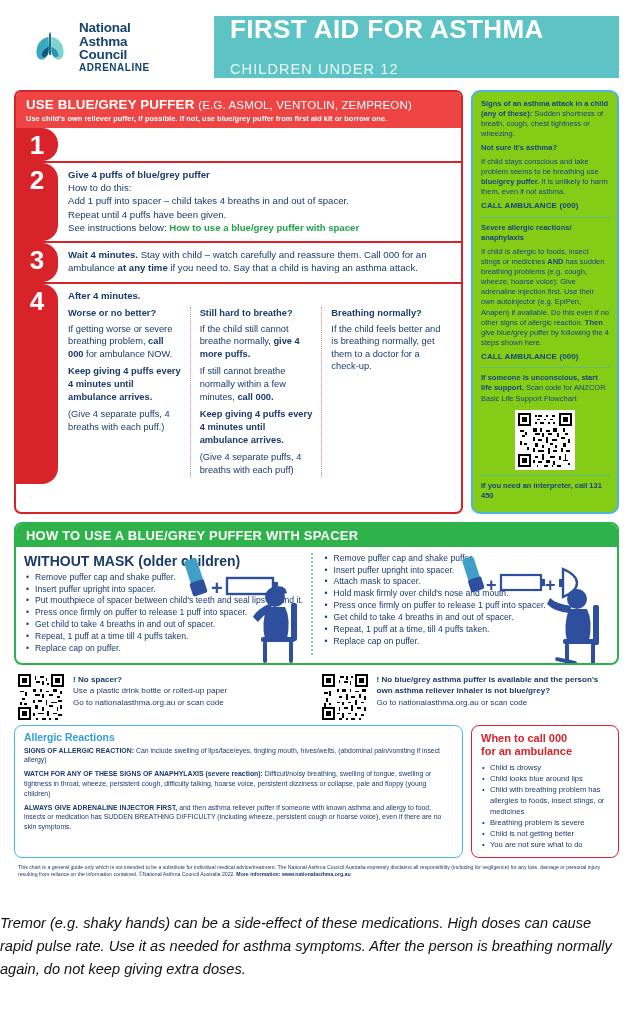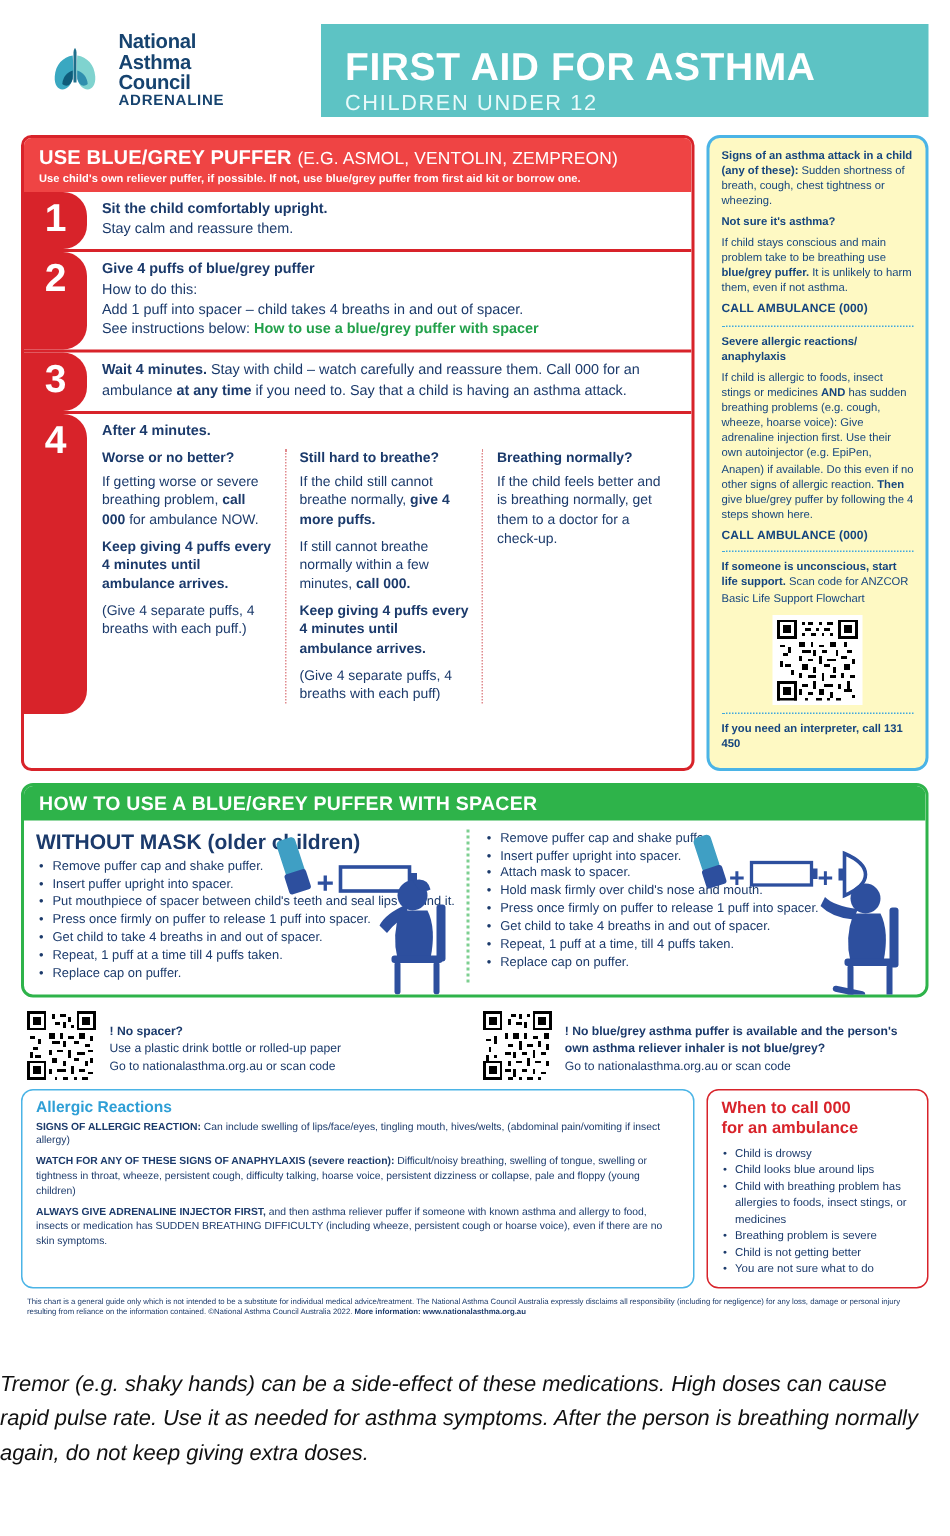--- a/index.html
+++ b/index.html
@@ -21,21 +21,21 @@
 
   
   .header { display:flex; align-items:center; height:74px; }
   .logo { display:flex; align-items:center; width:200px; flex:0 0 200px; padding-left:14px;}
   .logo-mark { width:44px; height:44px; position:relative; margin-right:7px; }
   .logo-text { line-height:1.0; }
   .logo-text .l1 { font-size:13.5px; font-weight:bold; color:#16436f; display:block; letter-spacing:-0.2px;}
   .logo-text .l4 { font-size:10px; font-weight:bold; color:#16436f; display:block; letter-spacing:0.5px; margin-top:1px;}
   .title-band {
     flex:1; background:#5dc3c4; color:#fff;
-    height:62px; display:flex; flex-direction:column; justify-content:flex-end;
+    height:62px; display:flex; flex-direction:column; justify-content:space-between;
     padding-left:16px;
   }
   .title-band .t1 { font-size:26px; font-weight:bold; letter-spacing:0.4px; line-height:1.05; }
   .title-band .t2 { font-size:14.5px; letter-spacing:1.1px; line-height:1.2; margin-top:2px; color:#eafafa;}
 
   
   .main-row { display:flex; gap:8px; margin-top:6px; }
   .red-card {
     flex:1;
     border:2.5px solid #d8232a;
@@ -66,21 +66,21 @@
   .col + .col { border-left:1.5px dotted #e08a8d; padding-left:9px; }
   .col .ch { font-weight:bold; margin-bottom:3px; }
   .col p { margin:0 0 5px 0; }
   .col p:last-child { margin-bottom:0; }
 
   
   .blue-card {
     width:148px; flex:0 0 148px;
     border:2px solid #4bb4e6;
     border-radius:9px;
-    background:#fef9c3;
+    background:#84cc16;
     padding:7px 8px;
     font-size:7.5px; line-height:1.34;
     color:#15457e;
   }
   .blue-card p { margin:0 0 4px 0; }
   .blue-card b { font-weight:bold; }
   .dotted-sep { border-top:1.4px dotted #3fa7dd; margin:5px 0; }
   .callamb { font-weight:bold; font-size:8px; letter-spacing:0.1px; }
   .qr { background:#fff; padding:3px; display:block; margin:6px auto 0 auto; }
 
@@ -100,21 +100,21 @@
   .gcol { flex:1; position:relative; }
   .gcol.right { border-left:2px dotted #7dcf90; padding-left:10px; }
   .gcol .gtitle { font-size:14px; font-weight:bold; margin-bottom:3px; }
   .gcol ul { margin:0; padding-left:10px; list-style:none; }
   .gcol li { font-size:8.6px; line-height:1.38; position:relative; padding-left:1px;}
   .gcol li:before { content:"•"; position:absolute; left:-8px; }
   .art { position:absolute; right:2px; top:-2px; }
 
   
   .qr-row { display:flex; margin-top:9px; padding:0 4px; gap:10px;}
-  .qr-item { display:flex; flex:1; align-items:center; }
+  .qr-item { display:flex; flex:1; align-items:flex-start; }
   .qr-item .qbox { flex:0 0 auto; margin-right:9px; }
   .qr-item .qtxt { font-size:8.1px; line-height:1.45; color:#1b3a6b; }
   .qr-item .qtxt .bold { font-weight:bold; }
 
   
   .bottom-row { display:flex; margin-top:1px; gap:8px; }
   .allergy-card {
     flex:1; border:1.8px solid #4bb4e6; border-radius:8px;
     padding:6px 9px 7px 9px; background:#fff;
   }
@@ -178,34 +178,31 @@
           <span>USE BLUE/GREY PUFFER</span>
           <span class="small">(E.G. ASMOL, VENTOLIN, ZEMPREON)</span>
         </div>
         <div class="h2">Use child's own reliever puffer, if possible. If not, use blue/grey puffer from first aid kit or borrow one.</div>
       </div>
 
       <div class="step">
         <div class="num-wrap">
           <div class="num">1</div>
         </div>
-        <div class="step-body">
-          <div><b>Sit the child comfortably upright.</b></div>
-          <div>Stay calm and reassure them.</div>
-        </div>
       </div>
 
       <div class="step">
         <div class="num-wrap">
           <div class="num">2</div>
         </div>
         <div class="step-body">
           <div><b>Give 4 puffs of blue/grey puffer</b></div>
           <div>How to do this:</div>
           <div>Add 1 puff into spacer – child takes 4 breaths in and out of spacer.</div>
+          <div>Repeat until 4 puffs have been given.</div>
           <div>
             <span>See instructions below: </span><span class="green-txt">How to use a blue/grey puffer with spacer</span>
           </div>
         </div>
       </div>
 
       <div class="step">
         <div class="num-wrap">
           <div class="num">3</div>
         </div>
@@ -243,21 +240,21 @@
             </div>
 
           </div>
         </div>
       </div>
     </div>
 
     <div class="blue-card">
       <p><b>Signs of an asthma attack in a child (any of these):</b><span> Sudden shortness of breath, cough, chest tightness or wheezing.</span></p>
       <p><b>Not sure it's asthma?</b></p>
-      <p><span>If child stays conscious and main problem take to be breathing use </span><b>blue/grey puffer.</b><span> It is unlikely to harm them, even if not asthma.</span></p>
+      <p><span>If child stays conscious and take problem seems to be breathing use </span><b>blue/grey puffer.</b><span> It is unlikely to harm them, even if not asthma.</span></p>
       <p class="callamb">CALL AMBULANCE (000)</p>
       <div class="dotted-sep"></div>
       <p><b>Severe allergic reactions/ anaphylaxis</b></p>
       <p><span>If child is allergic to foods, insect stings or medicines </span><b>AND</b><span> has sudden breathing problems (e.g. cough, wheeze, hoarse voice): Give adrenaline injection first. Use their own autoinjector (e.g. EpiPen, Anapen) if available. Do this even if no other signs of allergic reaction. </span><b>Then</b><span> give blue/grey puffer by following the 4 steps shown here.</span></p>
       <p class="callamb">CALL AMBULANCE (000)</p>
       <div class="dotted-sep"></div>
       <p><b>If someone is unconscious, start life support.</b><span> Scan code for ANZCOR Basic Life Support Flowchart</span></p>
       <div class="qr" style="width:60px;height:60px;">
         <svg width="54" height="54" viewBox="0 0 29 29" shape-rendering="crispEdges">
           <rect width="29" height="29" fill="#fff"></rect>

